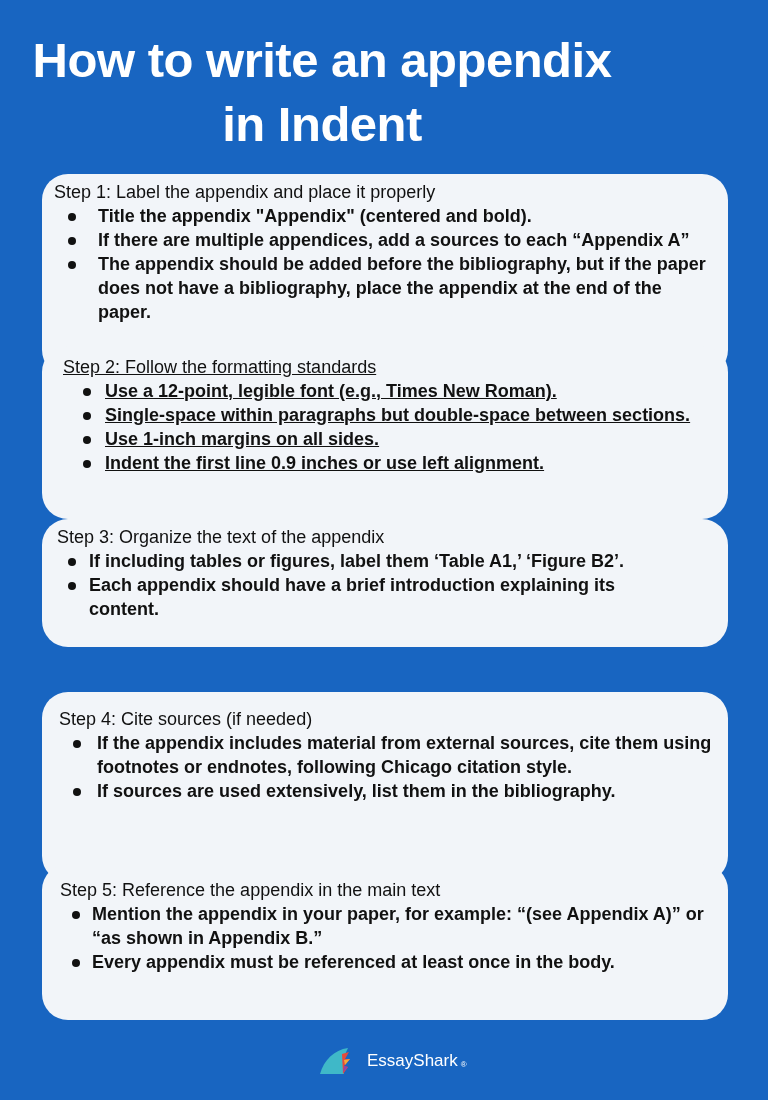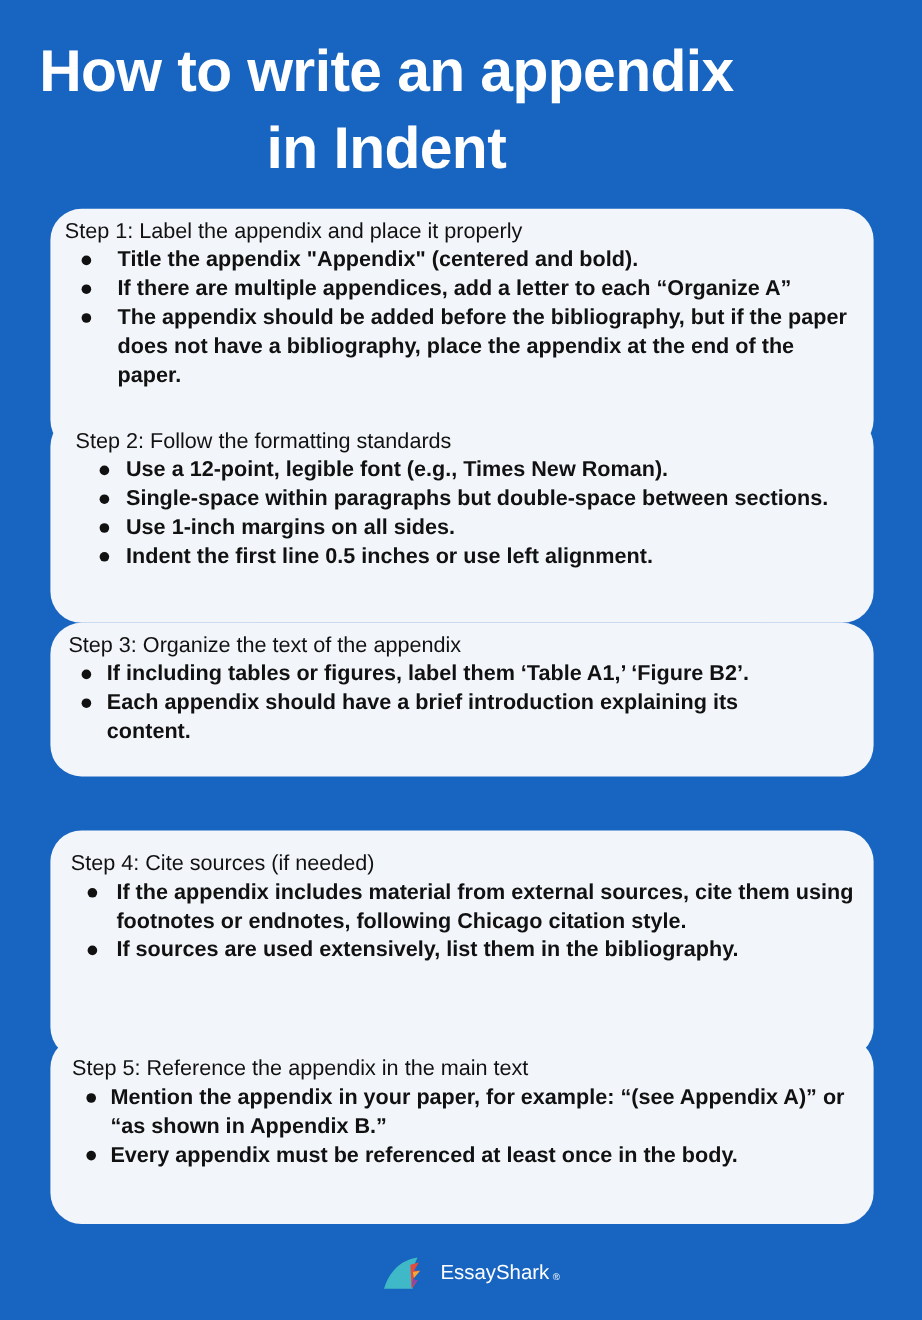--- a/index.html
+++ b/index.html
@@ -47,32 +47,32 @@
 
 <div class="title">
   <div>How to write an appendix</div>
   <div>in Indent</div>
 </div>
 
 <div class="card" style="top:174px; height:202px; padding:6px 0 0 12px;">
   <div class="heading">Step 1: Label the appendix and place it properly</div>
   <ul>
     <li style="padding-left:44px;"><span class="bullet" style="left:14px"></span><span>Title the appendix "Appendix" (centered and bold).</span></li>
-    <li style="padding-left:44px;"><span class="bullet" style="left:14px"></span><span>If there are multiple appendices, add a letter to each “Organize A”</span></li>
+    <li style="padding-left:44px;"><span class="bullet" style="left:14px"></span><span>If there are multiple appendices, add a sources to each “Appendix A”</span></li>
     <li style="padding-left:44px; padding-right:12px;"><span class="bullet" style="left:14px"></span><span>The appendix should be added before the bibliography, but if the paper does not have a bibliography, place the appendix at the end of the paper.</span></li>
   </ul>
 </div>
 
-<div class="card" style="top:346px; height:173px; padding:9px 0 0 21px; overflow:visible;">
+<div class="card" style="top:346px; height:173px; padding:9px 0 0 21px; overflow:visible;text-decoration:underline;">
   <div class="heading">Step 2: Follow the formatting standards</div>
   <ul>
     <li><span class="bullet"></span><span>Use a 12-point, legible font (e.g., Times New Roman).</span></li>
     <li style="white-space:nowrap;"><span class="bullet"></span><span>Single-space within paragraphs but double-space between sections.</span></li>
     <li><span class="bullet"></span><span>Use 1-inch margins on all sides.</span></li>
-    <li><span class="bullet"></span><span>Indent the first line 0.5 inches or use left alignment.</span></li>
+    <li><span class="bullet"></span><span>Indent the first line 0.9 inches or use left alignment.</span></li>
   </ul>
 </div>
 
 <div class="card" style="top:519px; height:128px; padding:6px 40px 0 15px;">
   <div class="heading">Step 3: Organize the text of the appendix</div>
   <ul>
     <li style="padding-left:32px;"><span class="bullet" style="left:11px"></span><span>If including tables or figures, label them ‘Table A1,’ ‘Figure B2’.</span></li>
     <li style="padding-left:32px;"><span class="bullet" style="left:11px"></span><span>Each appendix should have a brief introduction explaining its content.</span></li>
   </ul>
 </div>

